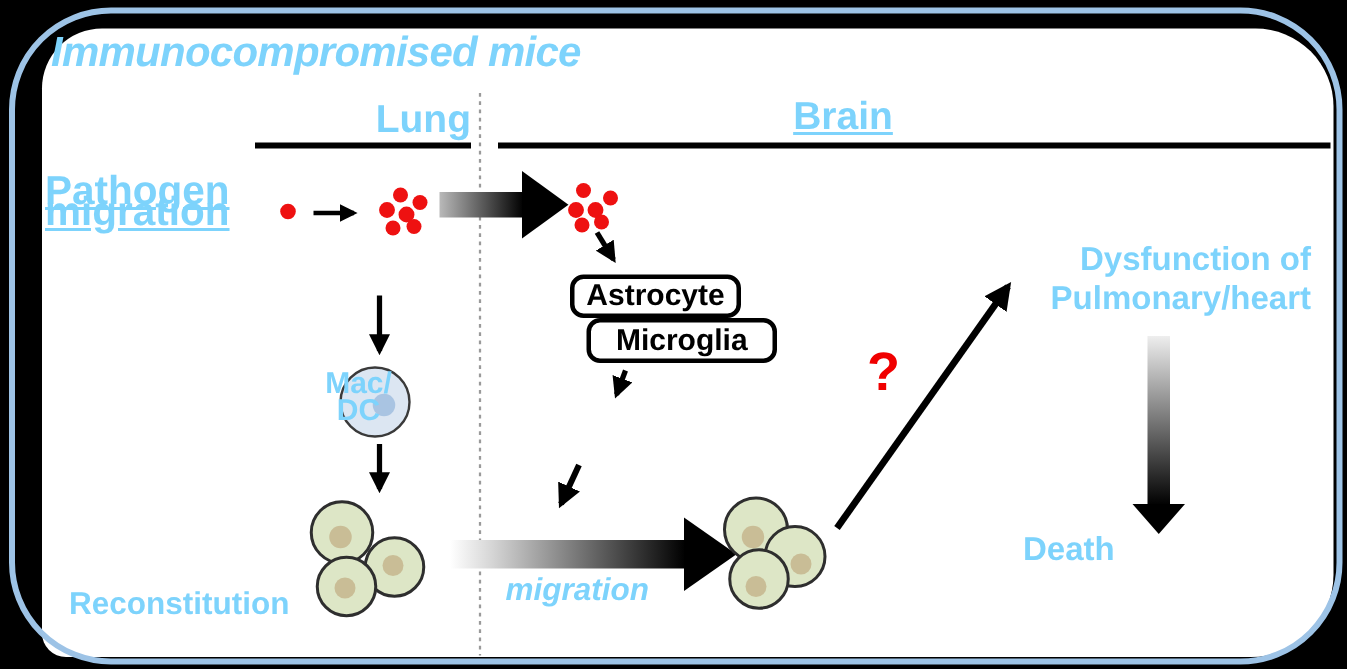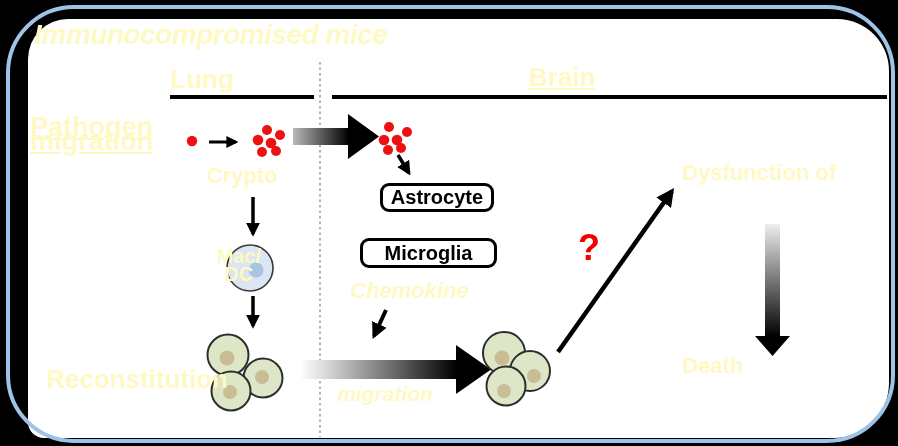--- a/index.html
+++ b/index.html
@@ -10,49 +10,49 @@
   .panel {
     position:absolute; left:28px; top:19px; width:861px; height:419px;
     background:#ffffff; border-radius:40px 52px 55px 16px; z-index:1;
   }
   .frame-border {
     position:absolute; left:6px; top:5px; width:889px; height:438px;
     border:4.5px solid #9dc3e6; border-radius:68px; box-sizing:border-box;
     z-index:4; pointer-events:none;
   }
   .gfx { position:absolute; left:0; top:0; z-index:3; }
-  .txt { position:absolute; color:#fef9c3; white-space:nowrap; z-index:5; line-height:1; }
+  .txt { position:absolute; color:#7dd3fc; white-space:nowrap; z-index:5; line-height:1; }
   .b { font-weight:bold; }
   .i { font-style:italic; }
   .title { left:34px; top:21px; font-size:28px; letter-spacing:-0.5px; }
-  .lung-label  { left:170px; top:66px; width:144px; text-align:left; font-size:26px; }
+  .lung-label  { left:170px; top:66px; width:144px; text-align:right; font-size:26px; }
   .brain-label { left:332px; top:64px; width:460px; text-align:center; font-size:26px;text-decoration:underline; }
   .rule { position:absolute; background:#000; height:4px; z-index:5; }
   .lung-rule  { left:170px; top:95px; width:144px; }
   .brain-rule { left:332px; top:95px; width:555px; }
   .pathogen-label { left:30px; top:120px; font-size:27px; line-height:14px;text-decoration:underline; }
   .crypto-label { left:203px; top:165px; width:78px; text-align:center; font-size:22px; }
   .mac-label { left:166px; top:247px; width:58px; text-align:center; font-size:20px; line-height:18px;margin-left:44px; }
-  .recon-label { left:46px; top:366px; font-size:26px; }
+  .recon-label { left:46px; top:392px; font-size:21px; }
   .cd4t-label { left:218px; top:403px; font-size:22px; }
   .chemokine-label { left:350px; top:280px; font-size:22px; }
   .migration-label { left:337px; top:383px; font-size:21px; }
   .cd4tth1-label { left:449px; top:407px; font-size:22px; }
   .qmark { left:578px; top:230px; font-size:36px; color:#f00000; }
-  .dysfunction-label { left:682px; top:160px; width:192px; text-align:left; font-size:22px; line-height:26px; }
+  .dysfunction-label { left:682px; top:160px; width:192px; text-align:right; font-size:22px; line-height:26px; }
   .death-label { left:682px; top:355px; width:180px; text-align:left; font-size:22px; }
   sup { font-size:0.62em; }
   .gbox {
     position:absolute; box-sizing:border-box; background:#fff;
     border:3px solid #000; border-radius:9px; z-index:5;
     display:flex; align-items:center; justify-content:center;
     font-weight:bold; font-size:20px; white-space:nowrap;
   }
   .astrocyte-box { left:380px; top:183px; width:114px; height:29px; }
-  .microglia-box { left:360px; top:212px; width:137px; height:30px;margin-top:26px; }
+  .microglia-box { left:391px; top:212px; width:127px; height:30px; }
 </style>
 </head>
 <body>
 
 <div class="canvas">
 
   <div class="panel"></div>
 
   <svg class="gfx" width="898" height="446" viewBox="0 0 898 446">
     <defs>
@@ -151,42 +151,41 @@
   <div class="txt lung-label b">Lung</div>
   <div class="rule lung-rule"></div>
   <div class="txt brain-label b">Brain</div>
   <div class="rule brain-rule"></div>
 
   <div class="txt pathogen-label b">
     <div>Pathogen</div>
     <div>migration</div>
   </div>
 
-  <div class="txt crypto-label b">Crypto</div>
 
   <div class="txt mac-label b">
     <div>Mac/</div>
     <div>DC</div>
   </div>
 
   <div class="txt recon-label b">Reconstitution</div>
 
 
   <div class="gbox astrocyte-box">
     <span>Astrocyte</span>
   </div>
   <div class="gbox microglia-box">
     <span>Microglia</span>
   </div>
 
-  <div class="txt chemokine-label b i">Chemokine</div>
   <div class="txt migration-label b i">migration</div>
 
 
   <div class="txt qmark b">?</div>
 
   <div class="txt dysfunction-label b">
     <div>Dysfunction of</div>
+    <div>Pulmonary/heart</div>
   </div>
 
   <div class="txt death-label b">Death</div>
 
 </div>
 
 </body></html>

